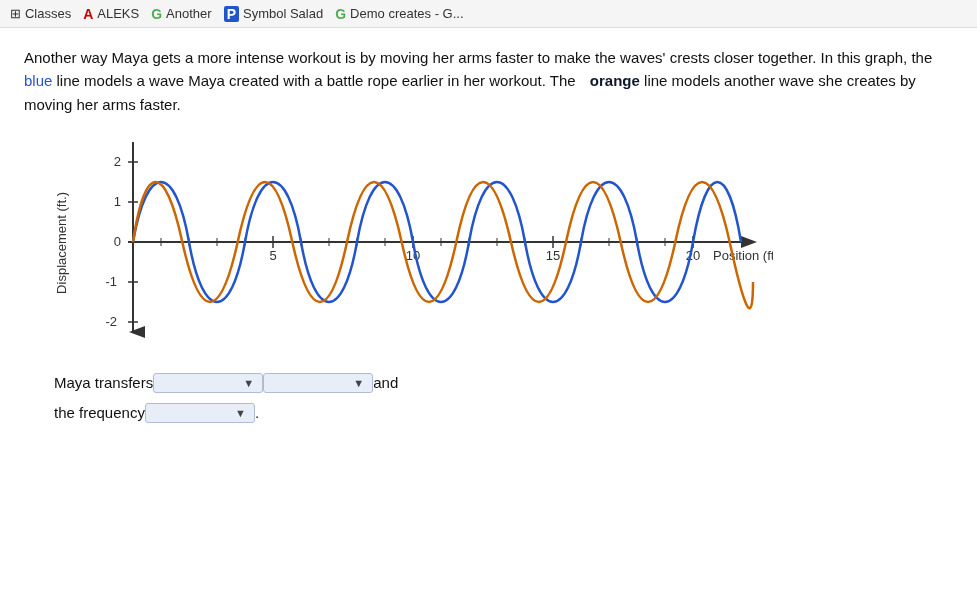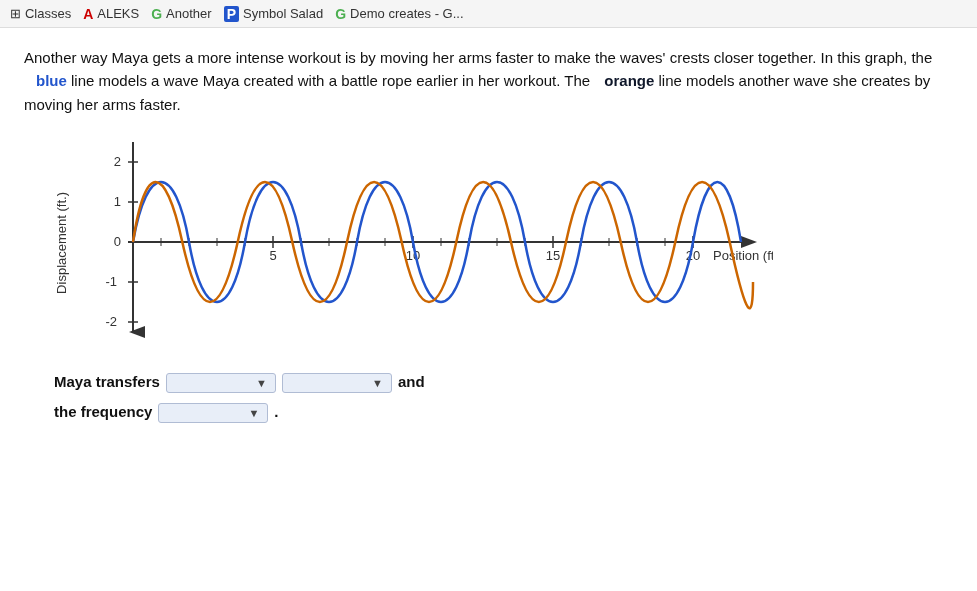--- a/index.html
+++ b/index.html
@@ -37,21 +37,21 @@
     }
 
     
     .paragraph {
       font-size: 15px;
       line-height: 1.55;
       color: #111;
       margin-bottom: 16px;
       max-width: 920px;
     }
-    .blue-word { color: #2255cc; font-weight: bold; margin-left: 12px; }
+    .blue-word { color: #2255cc; font-weight: normal; }
     .orange-word { color: #0f172a; font-weight: bold; margin-left: 10px; }
 
     
     .graph-container {
       display: flex;
       align-items: flex-start;
       margin: 0 0 18px 30px;
     }
     .y-label {
       writing-mode: vertical-rl;
@@ -71,27 +71,25 @@
       color: #111;
       margin-bottom: 18px;
     }
 
     
     .answer-section {
       padding-left: 30px;
     }
     .answer-row {
       display: flex;
-      align-items: flex-start;
-      gap: 6px;
+      align-items: center;
       margin-bottom: 10px;
       font-size: 15px;
       color: #111;
       flex-wrap: wrap;
-      font-weight: bold;
     }
     .dropdown-select {
       display: inline-flex;
       align-items: center;
       background: #e8eef8;
       border: 1px solid #b0bcd4;
       border-radius: 3px;
       padding: 3px 8px 3px 10px;
       font-size: 14px;
       cursor: pointer;

